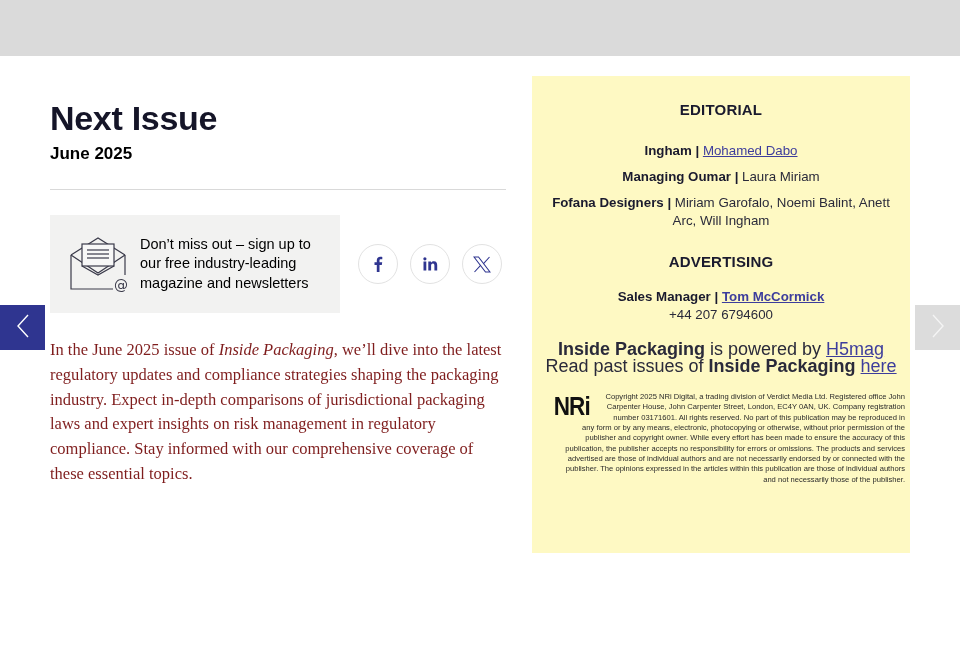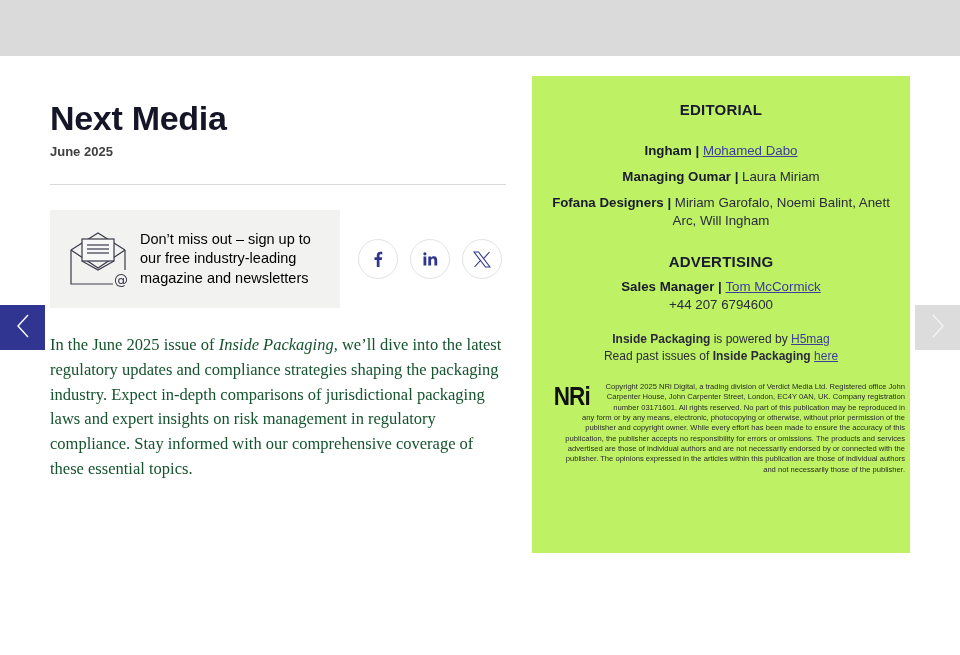--- a/index.html
+++ b/index.html
@@ -3,62 +3,62 @@
 <meta charset="utf-8">
 <style>
   * { box-sizing: border-box; margin: 0; padding: 0; }
   html, body { width: 960px; height: 655px; overflow: hidden; background: #ffffff; }
   body { font-family: "Liberation Sans", sans-serif; color: #1a1a2e; position: relative; }
 
   .topbar { position: absolute; left: 0; top: 0; width: 960px; height: 56px; background: #dadada; }
 
   .left { position: absolute; left: 50px; top: 76px; width: 456px; }
   .title { font-family: "Liberation Sans", sans-serif; font-weight: 700; font-size: 34px; color: #151528; margin-top: 22px; letter-spacing: -0.3px; line-height: 40px; }
-  .subtitle { font-weight: 700; font-size: 13px; color: #404040; margin-top: 6px; }
+  .subtitle { font-weight: 700; font-size: 17px; color: #000000; margin-top: 6px; }
   .divider { height: 1px; background: #d9d9d9; margin-top: 25px; width: 456px; }
 
   .signup-row { display: flex; align-items: center; margin-top: 25px; }
   .signup-box { width: 290px; height: 98px; background: #f2f2f1; display: flex; align-items: center; padding-left: 19px; cursor: pointer; }
   .mail-icon { width: 58px; height: 58px; flex: 0 0 58px; }
   .signup-text { font-size: 14.5px; line-height: 19.5px; color: #000000; margin-left: 13px; width: 190px; }
 
   .socials { display: flex; margin-left: 18px; gap: 12px; }
   .social { width: 40px; height: 40px; border-radius: 50%; border: 1px solid #e2e2e2; display: flex; align-items: center; justify-content: center; color: #2f3590; background: #fff; cursor: pointer; }
   .social svg { display: block; }
 
-  .body-text { font-family: "Liberation Serif", serif; font-size: 16.5px; line-height: 24.8px; color: #14532d; margin-top: 25px; width: 460px; }
+  .body-text { font-family: "Liberation Serif", serif; font-size: 16.5px; line-height: 24.8px; color: #7f1d1d; margin-top: 25px; width: 460px; }
   .body-text em { font-style: italic; }
 
   .nav-prev { position: absolute; left: 0; top: 305px; width: 45px; height: 45px; background: #2f3590; display: flex; align-items: center; justify-content: center; cursor: pointer; }
   .nav-next { position: absolute; left: 915px; top: 305px; width: 45px; height: 45px; background: #dcdcdc; display: flex; align-items: center; justify-content: center; cursor: pointer; }
 
-  .right { position: absolute; left: 532px; top: 76px; width: 378px; height: 477px; background: #bef264; text-align: center; color: #2a2a3a; }
+  .right { position: absolute; left: 532px; top: 76px; width: 378px; height: 477px; background: #fef9c3; text-align: center; color: #2a2a3a; }
   .heading { font-weight: 700; font-size: 15px; color: #1a1a2e; letter-spacing: 0.2px; }
   .h-editorial { margin-top: 25px; }
   .credit { font-size: 13.3px; line-height: 18px; }
   .credit b { color: #1a1a2e; }
   .credit a, .link { color: #3d3d9c; text-decoration: underline; }
   .c1 { margin-top: 24px; }
   .c2 { margin-top: 8px; }
   .c3 { margin-top: 9px; }
   .c4 { margin-top: 8px; padding: 0 20px; }
   .h-adv { margin-top: 23px; }
-  .c5 { margin-top: 8px; }
-  .powered { margin-top: 17px; font-size: 12px; line-height: 17px; }
+  .c5 { margin-top: 18px; font-weight: bold; }
+  .powered { margin-top: 17px; font-size: 18px; line-height: 17px; }
 
   .legal { display: block; text-align: right; margin: 17px 5px 0 20px; font-size: 7.6px; line-height: 10.35px; color: #2a2a2a; }
   .nri-logo { float: left; font-family: "Liberation Sans", sans-serif; font-weight: 700; font-size: 25px; line-height: 22px; letter-spacing: -1px; color: #111; margin: 3px 7px 0 0; transform: scaleX(0.9); transform-origin: left; width: 42px; }
 </style>
 </head>
 <body>
 
 <div class="topbar"></div>
 
 <div class="left">
-  <h1 class="title">Next Media</h1>
+  <h1 class="title">Next Issue</h1>
   <div class="subtitle">June 2025</div>
   <div class="divider"></div>
 
   <div class="signup-row">
     <div class="signup-box">
       <span class="mail-icon">
         <svg width="58" height="58" viewBox="0 0 58 58" fill="none" stroke="#3a3a4a" stroke-width="1.2">
           <path d="M2 20 L2 54 L44 54"></path>
           <path d="M56 20 L56 40"></path>
           <path d="M2 20 L29 3 L56 20"></path>

